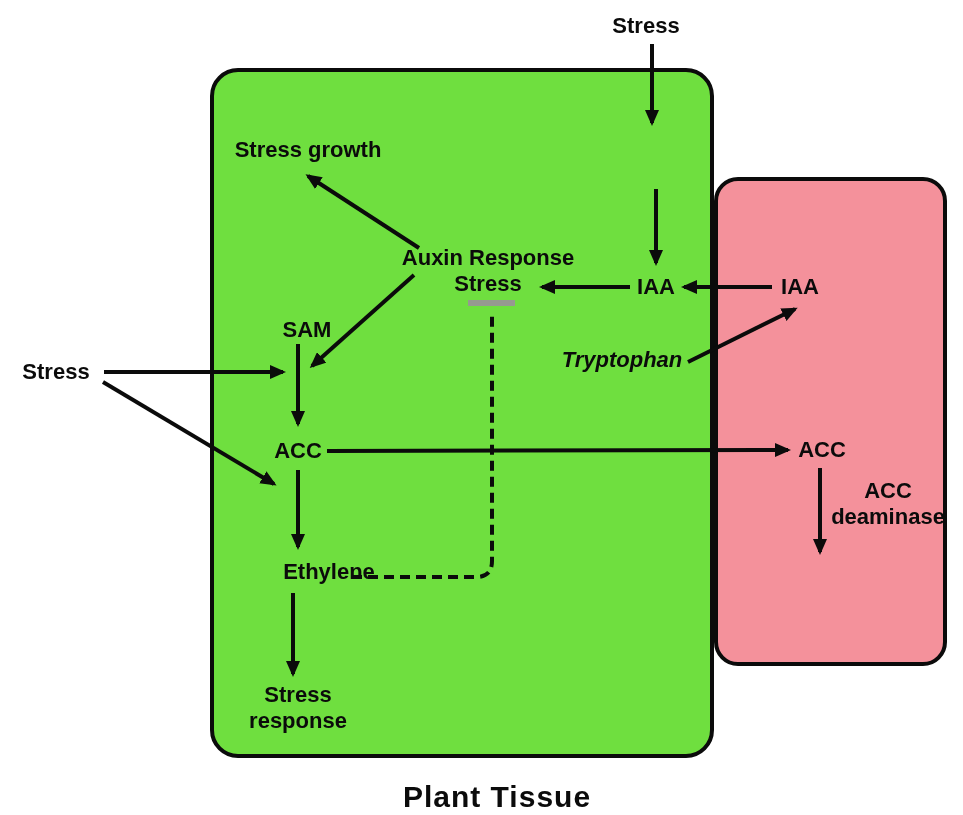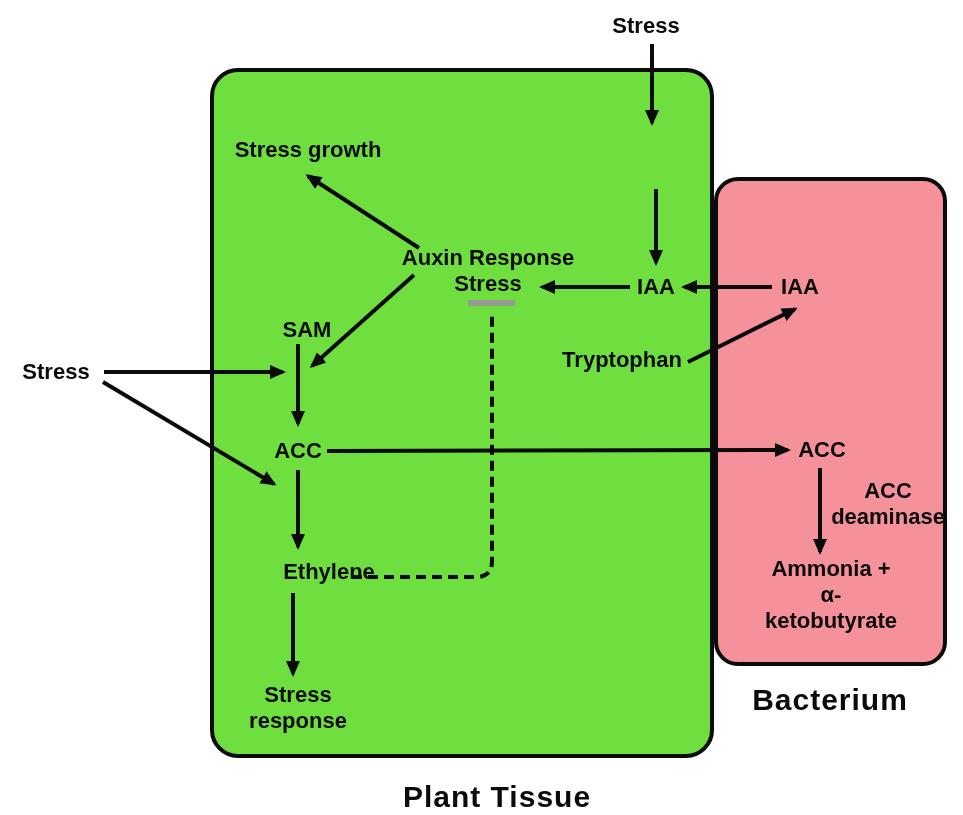--- a/index.html
+++ b/index.html
@@ -72,29 +72,26 @@
     <path class="edge dashed" d="M352,577 L476,577 Q492,577 492,561 L492,312"></path>
     <rect class="inhib-bar" x="468" y="300" width="47" height="6"></rect>
   </svg>
 
   <div class="label" style="left:646px;top:26px;">Stress</div>
   <div class="label" style="left:308px;top:150px;">Stress growth</div>
   <div class="label" style="left:488px;top:271px;">Auxin Response
 Stress</div>
   <div class="label" style="left:656px;top:287px;">IAA</div>
   <div class="label" style="left:800px;top:287px;">IAA</div>
-  <div class="label" style="left:622px;top:360px;">Tryptophan</div>
+  <div class="label" style="left:622px;top:360px;font-style:italic;">Tryptophan</div>
   <div class="label" style="left:293px;top:330px;margin-left:14px;">SAM</div>
   <div class="label" style="left:56px;top:372px;">Stress</div>
   <div class="label" style="left:298px;top:451px;">ACC</div>
   <div class="label" style="left:822px;top:450px;">ACC</div>
   <div class="label" style="left:888px;top:504px;">ACC
 deaminase</div>
   <div class="label" style="left:293px;top:572px;margin-left:36px;">Ethylene</div>
-  <div class="label" style="left:831px;top:595px;">Ammonia +
-α-ketobutyrate</div>
   <div class="label" style="left:298px;top:708px;">Stress
 response</div>
 
   <div class="label region-label" style="left:465px;top:797px;margin-left:32px;">Plant Tissue</div>
-  <div class="label region-label" style="left:830px;top:700px;">Bacterium</div>
 
 </div>
 
 </body></html>

